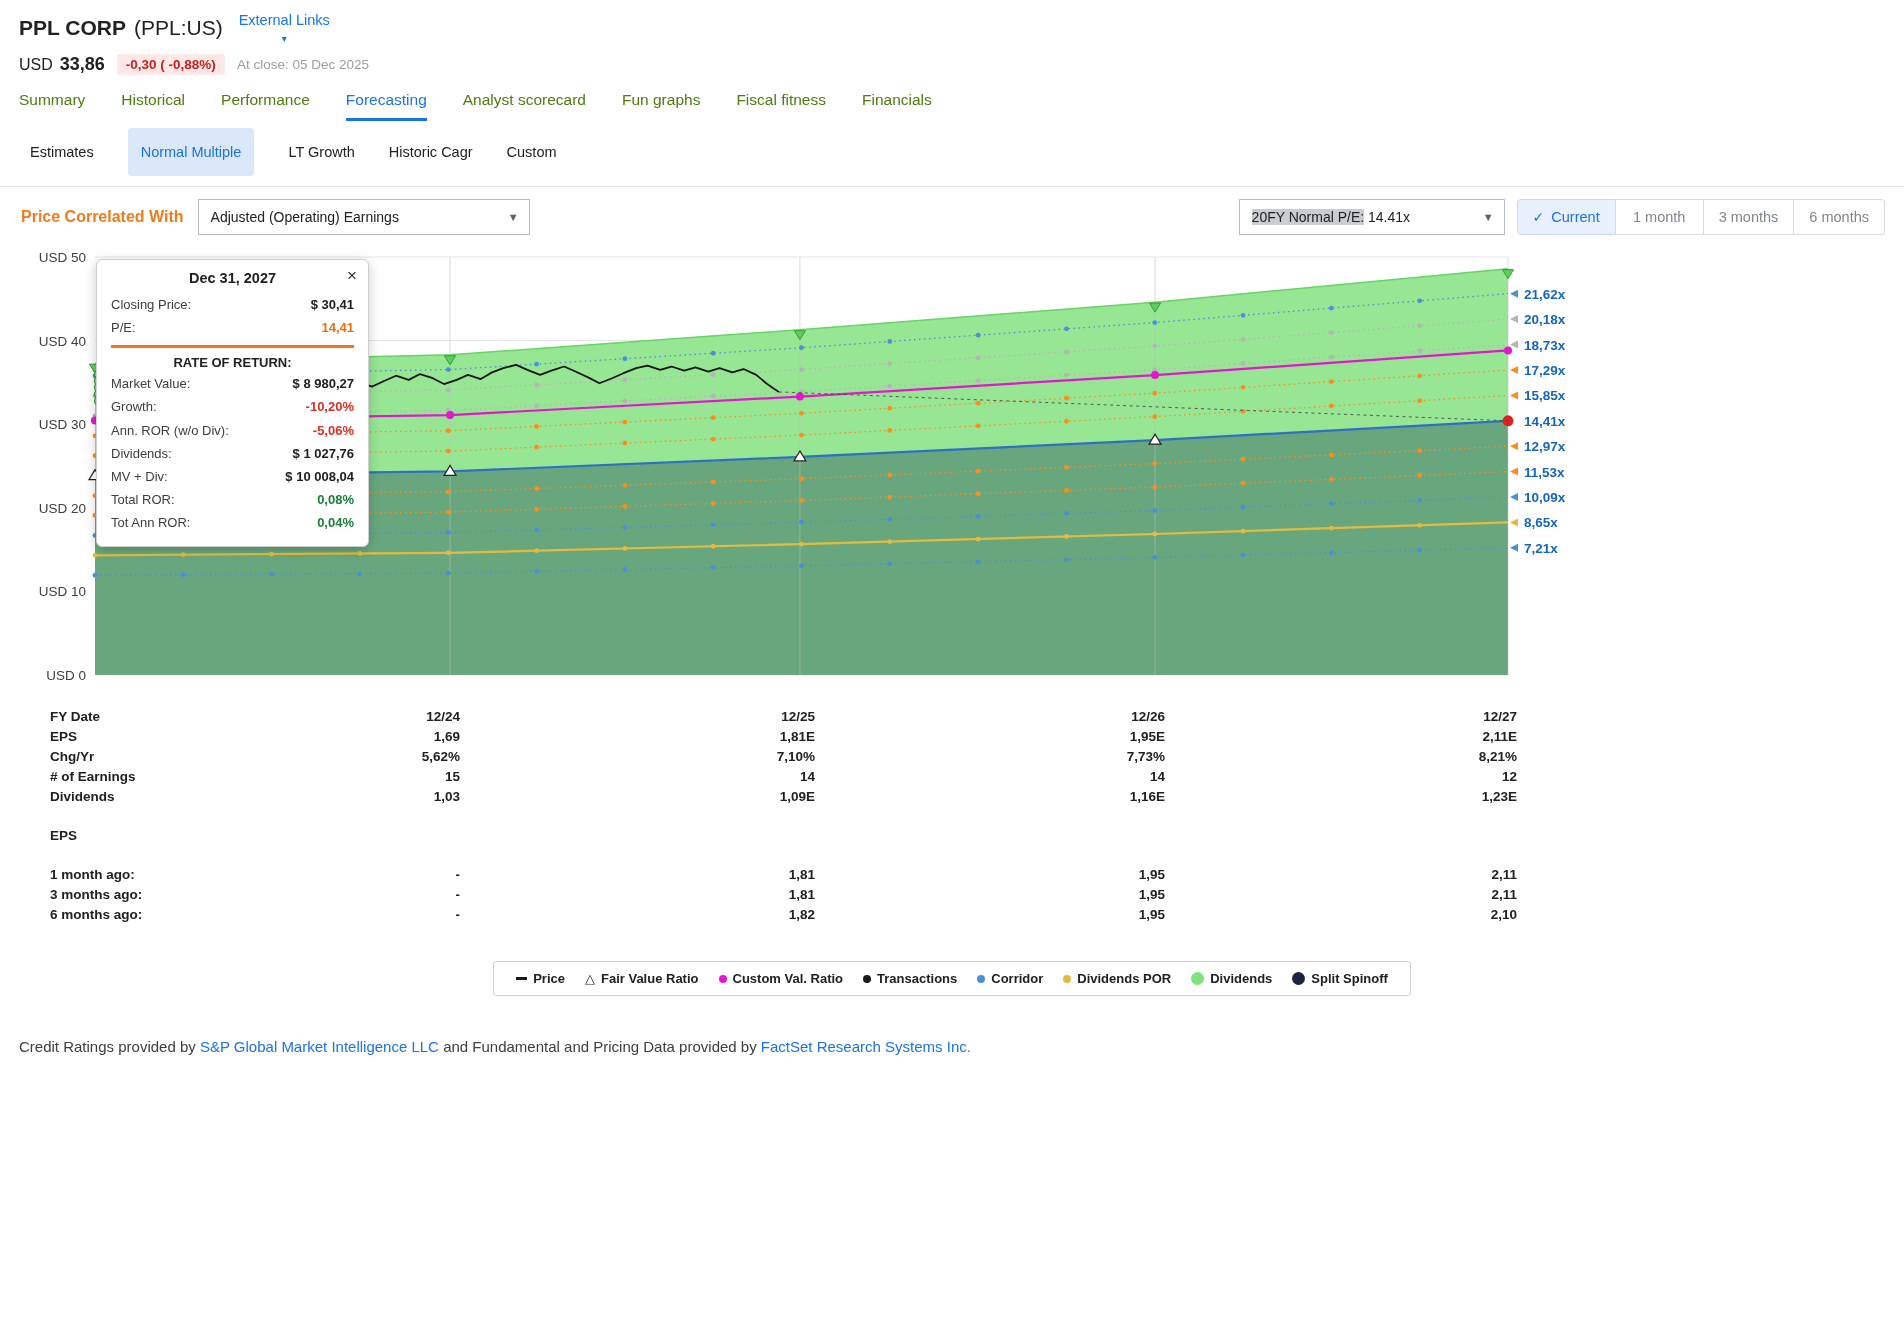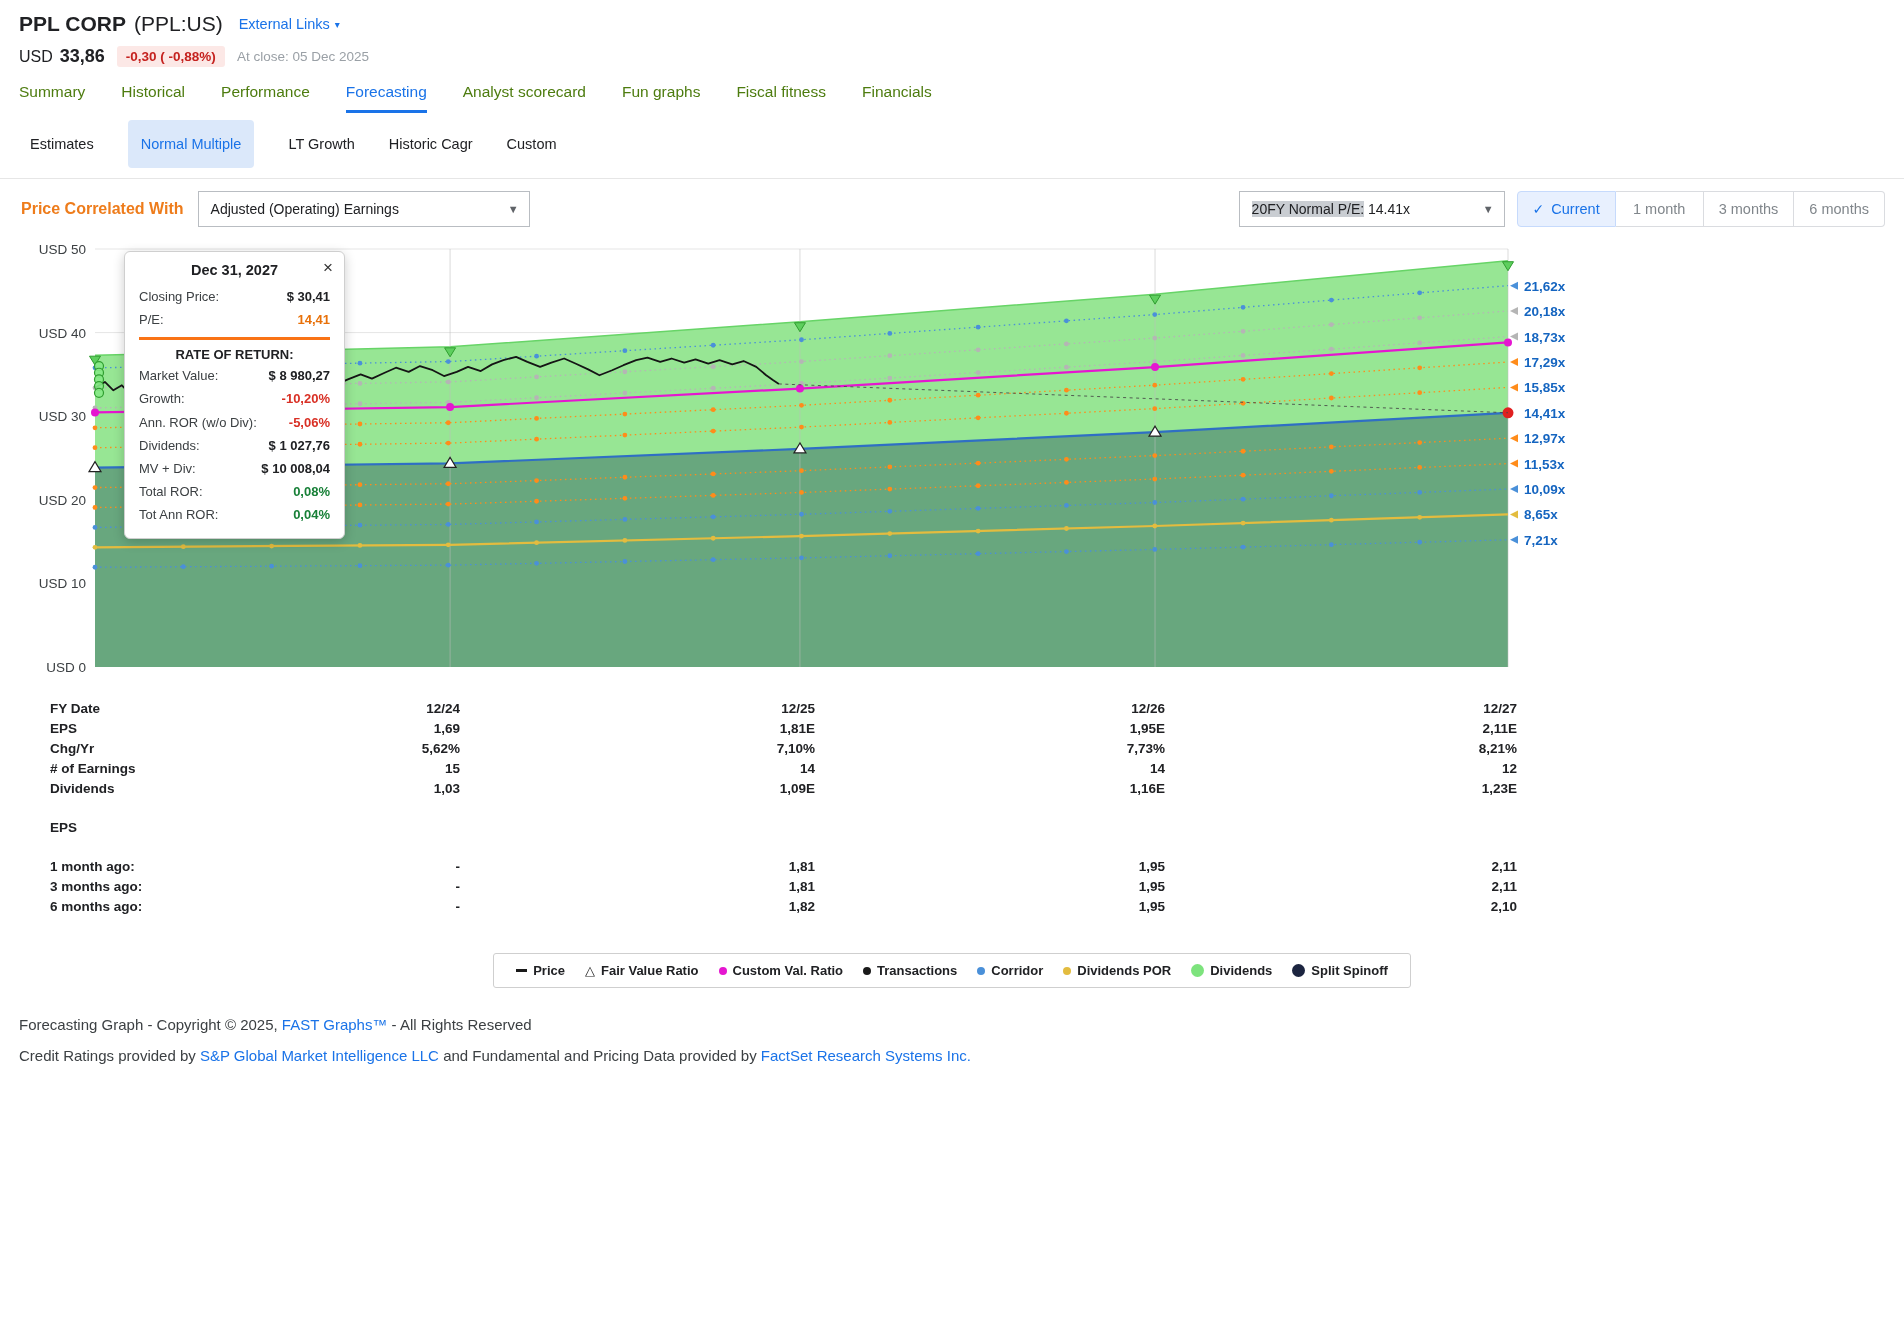--- a/index.html
+++ b/index.html
@@ -2,21 +2,21 @@
 <html><head>
 <meta charset="utf-8">
 <style>
   * { margin:0; padding:0; box-sizing:border-box; }
   body { width:1904px; height:1319px; background:#fff; font-family:"Liberation Sans",sans-serif; color:#202124; position:relative; overflow:hidden; }
 
   .header { padding:12px 0 0 19px; }
   .title-row { display:flex; align-items:center; }
   .company { font-size:21px; font-weight:800; }
   .ticker  { font-size:21px; font-weight:400; margin-left:8px; }
-  .external { color:#1a73e8; font-size:14.5px; margin-left:16px; cursor:pointer; display:flex; align-items:center; gap:5px; }
+  .external { color:#1a73e8; font-size:14.5px; margin-left:16px; cursor:pointer; display:flex; align-items:center; gap:5px;flex-direction:column; }
   .external .chev-sm { font-size:10px; }
   .price-row { display:flex; align-items:center; gap:12px; margin-top:10px; }
   .price-usd { font-size:16px; }
   .price-val { font-size:18px; font-weight:800; margin-left:-5px; }
   .badge { background:#fce8e6; color:#c5221f; font-size:13.5px; font-weight:600; padding:3px 9px; border-radius:3px; }
   .at-close { color:#9aa0a6; font-size:13.5px; }
 
   .main-tabs { display:flex; gap:36px; padding:16px 0 0 19px; }
   .main-tab { font-size:15.5px; padding-bottom:9px; cursor:pointer; color:#4d7c0f; border-bottom:3px solid transparent; }
   .main-tab.active { color:#1a73e8; border-bottom-color:#1a73e8; }
@@ -36,21 +36,21 @@
   .period-group { display:flex; margin-left:12px; }
   .period-btn { height:36px; min-width:88px; padding:0 15px; display:flex; align-items:center; justify-content:center; border:1px solid #dadce0; border-left-width:0; font-size:14.5px; color:#80868b; cursor:pointer; background:#fff; gap:7px; }
   .period-btn:first-child { border-radius:4px 0 0 4px; border-left-width:1px; }
   .period-btn:last-child { border-radius:0 4px 4px 0; }
   .period-btn.active { background:#e8f0fe; color:#1a73e8; border-color:#c6dafc; border-left-width:1px; }
   .check { font-size:14px; }
 
   .chart-wrap { position:relative; width:1904px; height:454px; margin-top:2px; }
   svg { font-family:"Liberation Sans",sans-serif; display:block; }
 
-  .tooltip { position:absolute; left:124px; top:14px; width:221px; background:#fff; border:1px solid #cfcfcf; border-radius:6px; box-shadow:0 3px 12px rgba(0,0,0,.2); padding:10px 14px 12px; z-index:5; }
+  .tooltip { position:absolute; left:96px; top:14px; width:273px; background:#fff; border:1px solid #cfcfcf; border-radius:6px; box-shadow:0 3px 12px rgba(0,0,0,.2); padding:10px 14px 12px; z-index:5; }
   .tt-head { position:relative; text-align:center; font-size:14.5px; font-weight:700; margin-bottom:7px; }
   .tt-close { position:absolute; right:-3px; top:-3px; font-size:17px; color:#333; cursor:pointer; font-weight:400; line-height:1; }
   .tt-row { display:flex; justify-content:space-between; font-size:13px; line-height:1.78; }
   .tt-row .lab { color:#3c4043; }
   .tt-row .val { font-weight:700; }
   .val-dark { color:#202124; } .val-orange { color:#e8710a; } .val-red { color:#d93025; } .val-green { color:#188038; }
   .tt-sec { border-top:3px solid #f97316; margin-top:6px; padding-top:7px; text-align:center; font-size:13px; font-weight:700; margin-bottom:2px; }
 
   .fin-table { margin-left:50px; width:1467px; font-size:13.5px; margin-top:8px; }
   .t-row { display:grid; grid-template-columns:190px 220px 355px 350px 352px; line-height:20px; }
@@ -522,19 +522,16 @@
         <span>Dividends</span>
       </div>
       <div class="leg-item">
         <span class="sym-big" style="background: rgb(28, 37, 64);"></span>
         <span>Split Spinoff</span>
       </div>
     </div>
 </div>
 
 <div class="footer">
-  <div class="line1">
-    <span>Forecasting Graph - Copyright © 2025, </span><span class="link">FAST Graphs™</span><span> - All Rights Reserved</span>
-  </div>
   <div class="line2">
     <span>Credit Ratings provided by </span><span class="link">S&amp;P Global Market Intelligence LLC</span><span> and Fundamental and Pricing Data provided by </span><span class="link">FactSet Research Systems Inc.</span>
   </div>
 </div>
 
 </body></html>

